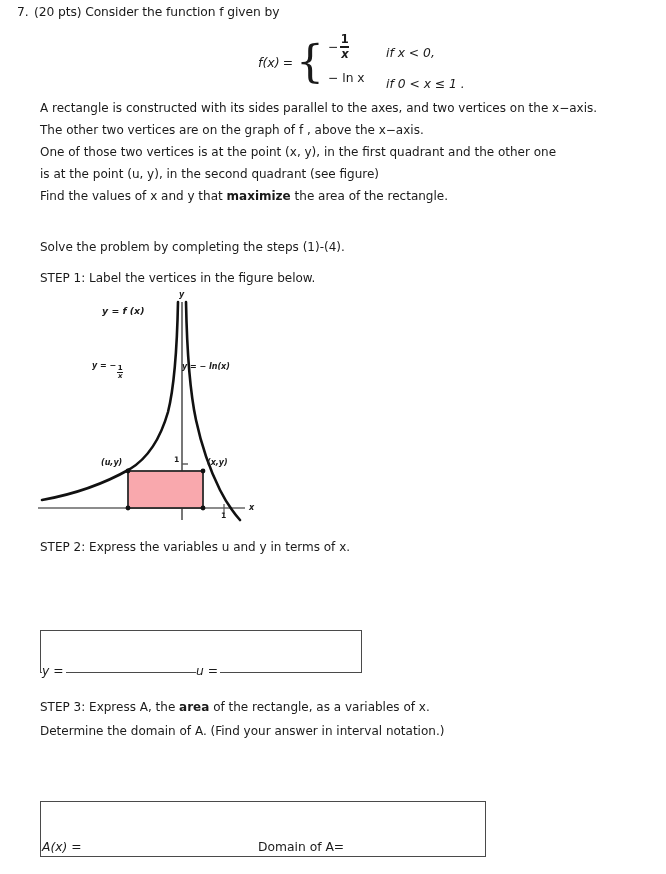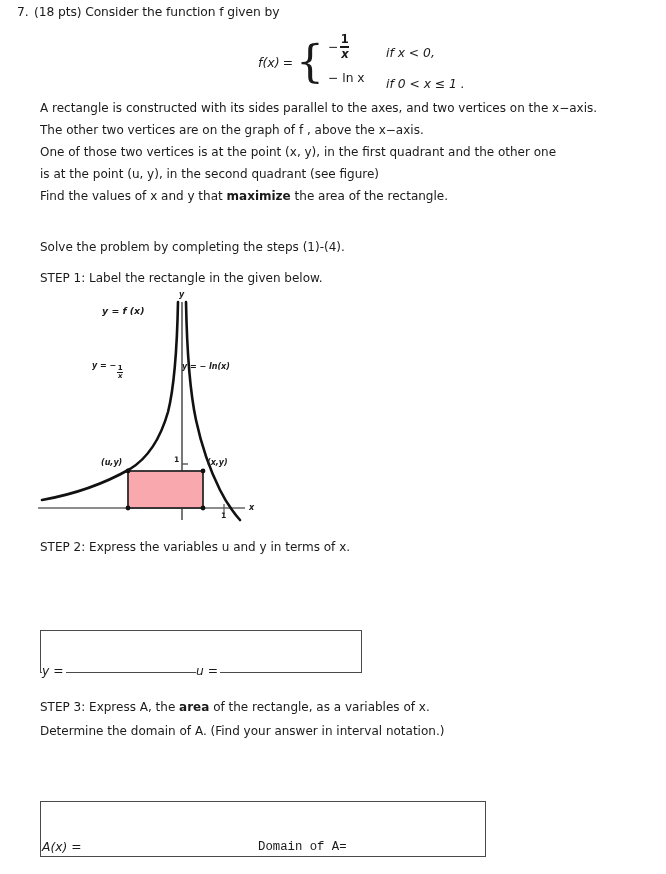--- a/index.html
+++ b/index.html
@@ -175,30 +175,30 @@
     height: 56px;
   }
   .answer-label {
     position: absolute;
     font-size: 12.3px;
     font-style: italic;
     background: #ffffff;
     padding-right: 2px;
     white-space: nowrap;
   }
-  .answer-label.plain { font-style: normal; font-family: Liberation Mono, monospace; }
+  .answer-label.plain { font-style: normal; }
 </style>
 </head>
 <body>
 
 <div class="page">
 
   <div class="txt" id="q-number">7.</div>
   <div class="txt" id="q-stem">
-    <span>(18 pts) Consider the function f given by</span>
+    <span>(20 pts) Consider the function f given by</span>
   </div>
 
   <div id="formula">
     <span class="fx">f(x)</span>
     <span class="eq">=</span>
     <span class="brace">{</span>
     <div class="cases">
       <div class="case-row">
         <span class="case-expr">
           <span class="minus-lead">−</span>
@@ -219,21 +219,21 @@
 
   <div class="body-line" style="top:101px">A rectangle is constructed with its sides parallel to the axes, and two vertices on the x−axis.</div>
   <div class="body-line" style="top:123px">The other two vertices are on the graph of f , above the x−axis.</div>
   <div class="body-line" style="top:167px">is at the point (u, y), in the second quadrant (see figure)</div>
   <div class="body-line" style="top:145px">One of those two vertices is at the point (x, y), in the first quadrant and the other one</div>
   <div class="body-line" style="top:189px">
     <span>Find the values of x and y that </span><span class="bd">maximize</span><span> the area of the rectangle.</span>
   </div>
 
   <div class="body-line" style="top:240px">Solve the problem by completing the steps (1)-(4).</div>
-  <div class="body-line" style="top:271px">STEP 1: Label the rectangle in the given below.</div>
+  <div class="body-line" style="top:271px">STEP 1: Label the vertices in the figure below.</div>
 
   <div id="figure">
     <svg width="240" height="238" viewBox="0 0 240 238">
 
       <line x1="8" y1="220" x2="215" y2="220" stroke="#8c8c8c" stroke-width="2.2"></line>
 
       <line x1="152" y1="14" x2="152" y2="232" stroke="#555555" stroke-width="1.6"></line>
 
       <rect x="98" y="183" width="75" height="37" fill="#f9a8ad" stroke="#2b2b2b" stroke-width="1.8"></rect>
 

